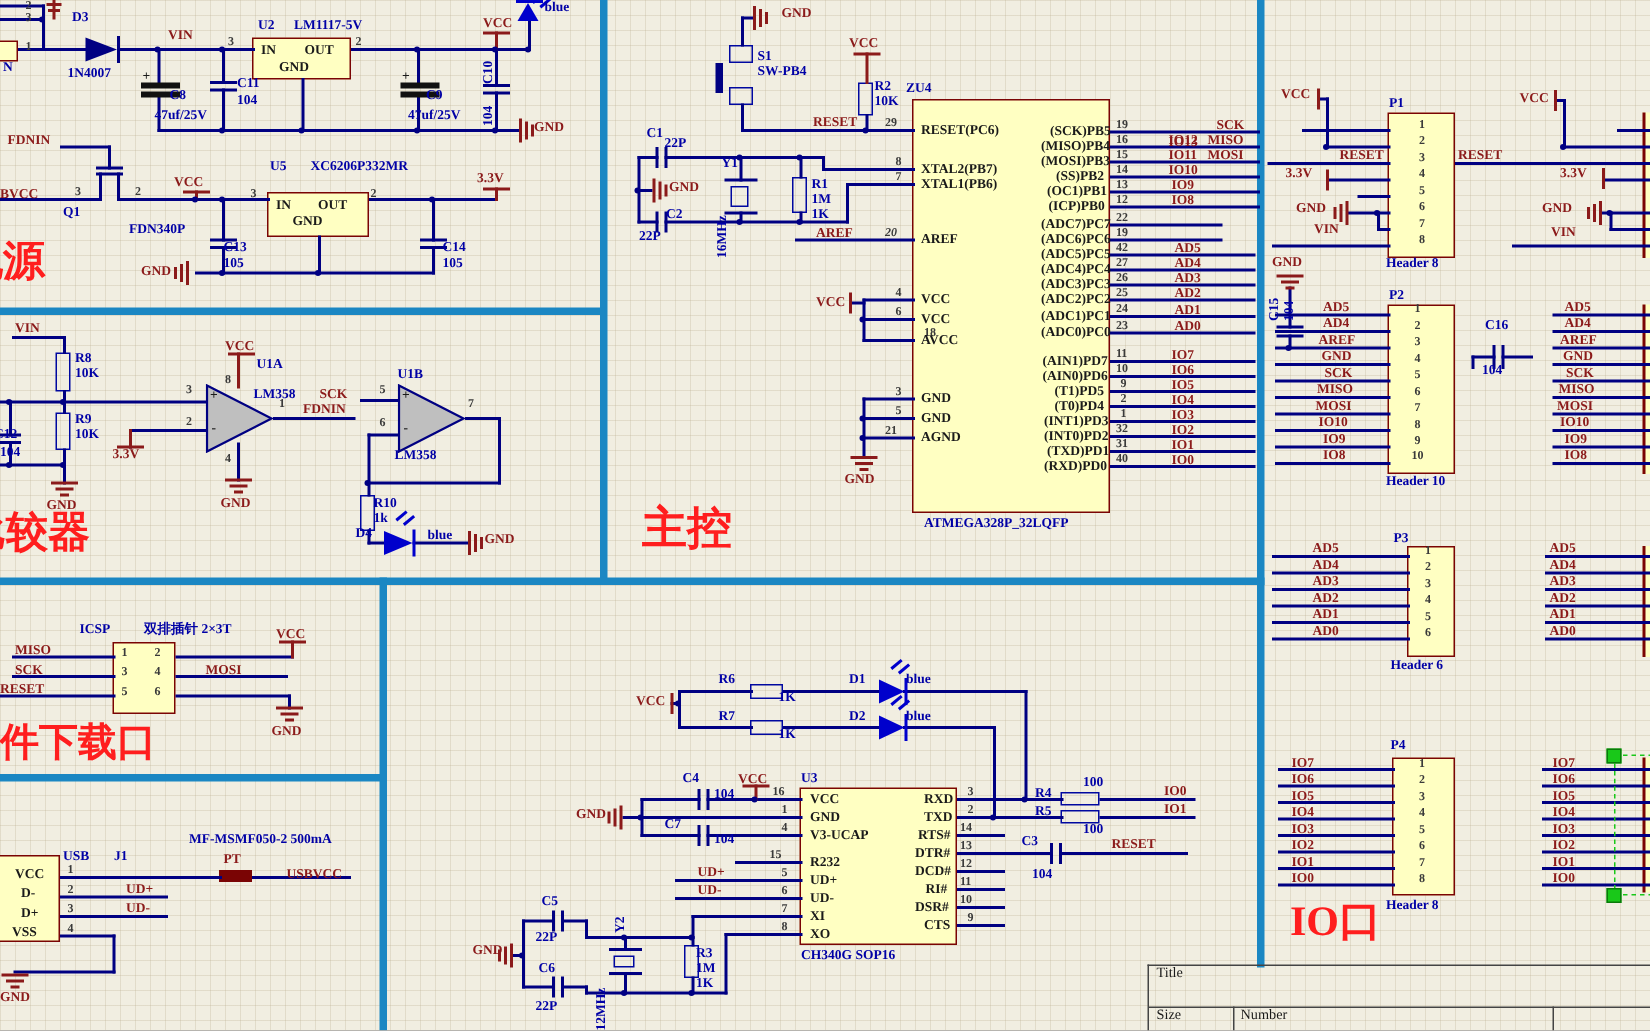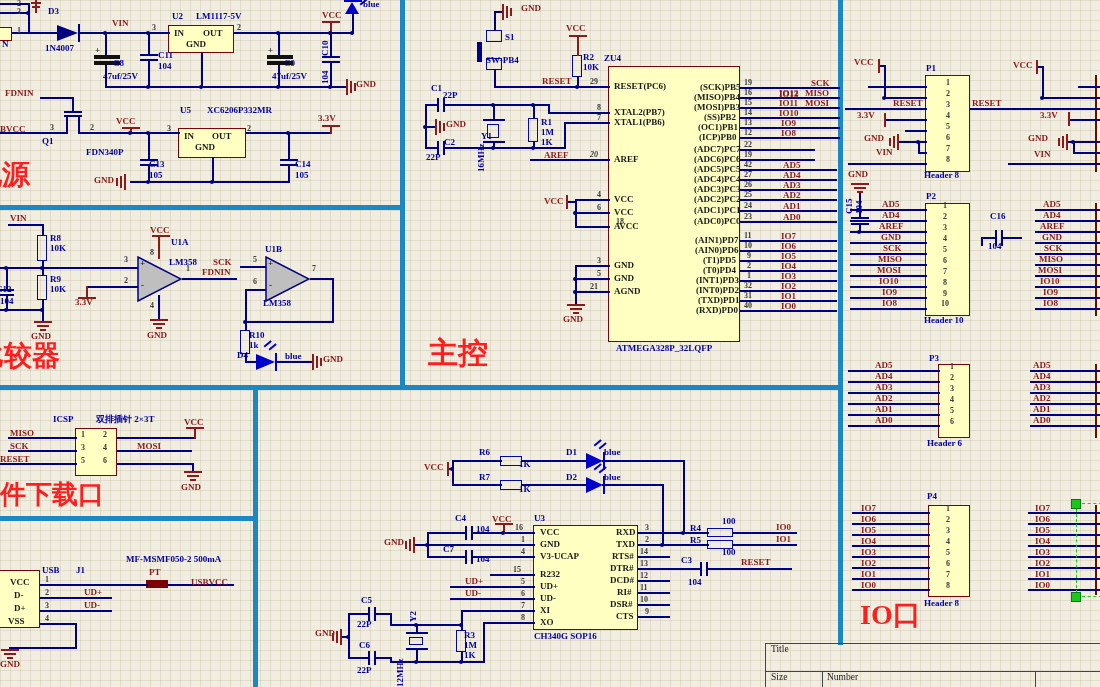--- a/index.html
+++ b/index.html
@@ -650,29 +650,29 @@
     <div class="lbl des" style="left: 249px; top: 331px;">R10</div>
     <div class="lbl des" style="left: 249px; top: 341px;">1k</div>
     <div class="lbl des" style="left: 237px; top: 351px;">D4</div>
     <div class="lbl des" style="left: 285px; top: 352px;">blue</div>
     <div class="lbl des" style="left: 53px; top: 415px;">ICSP</div>
     <div class="lbl des" style="left: 96px; top: 415px;">双排插针 2×3T</div>
     <div class="lbl des" style="left: 42px; top: 566px;">USB</div>
     <div class="lbl des" style="left: 76px; top: 566px;">J1</div>
     <div class="lbl des" style="left: 126px; top: 555px;">MF-MSMF050-2 500mA</div>
     <div class="lbl des" style="left: 505px; top: 33px;">S1</div>
-    <div class="lbl des" style="left: 486px; top: 43px; margin-top: 13px;">SW-PB4</div>
+    <div class="lbl des" style="left: 505px; top: 43px;">SW-PB4</div>
     <div class="lbl des" style="left: 583px; top: 53px;">R2</div>
     <div class="lbl des" style="left: 583px; top: 63px;">10K</div>
     <div class="lbl des" style="left: 604px; top: 54px;">ZU4</div>
     <div class="lbl des" style="left: 431px; top: 84px;">C1</div>
     <div class="lbl des" style="left: 443px; top: 91px;">22P</div>
     <div class="lbl des" style="left: 444px; top: 138px;">C2</div>
     <div class="lbl des" style="left: 426px; top: 153px;">22P</div>
-    <div class="lbl des" style="left: 481px; top: 104px; margin-top: 28px;">Y1</div>
+    <div class="lbl des" style="left: 481px; top: 104px;">Y1</div>
     <div class="lbl des" style="left: 541px; top: 118px;">R1</div>
     <div class="lbl des" style="left: 541px; top: 128px;">1M</div>
     <div class="lbl des" style="left: 541px; top: 138px;">1K</div>
     <div class="lbl des" style="left: 616px; top: 344px;">ATMEGA328P_32LQFP</div>
     <div class="lbl des" style="left: 479px; top: 448px;">R6</div>
     <div class="lbl des" style="left: 519px; top: 460px;">1K</div>
     <div class="lbl des" style="left: 479px; top: 473px;">R7</div>
     <div class="lbl des" style="left: 519px; top: 485px;">1K</div>
     <div class="lbl des" style="left: 566px; top: 448px;">D1</div>
     <div class="lbl des" style="left: 604px; top: 448px;">blue</div>

